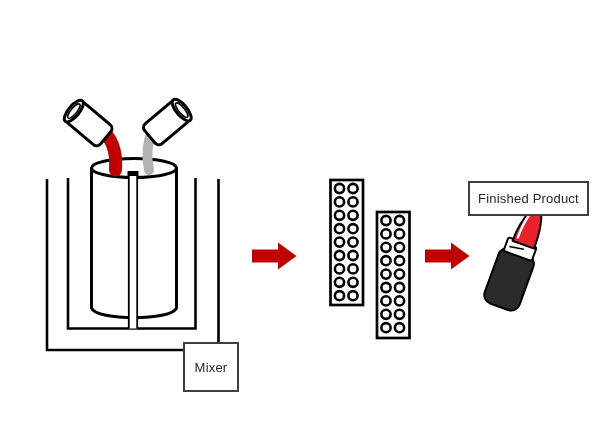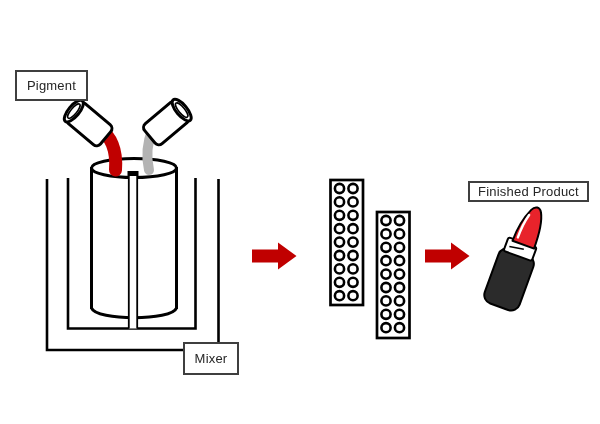--- a/index.html
+++ b/index.html
@@ -107,23 +107,20 @@
 
     <g transform="rotate(20 508 278)">
       <rect x="491" y="250" width="37" height="58" rx="9" stroke="#000" stroke-width="2" fill="#2B2B2B"></rect>
       <rect x="494.5" y="239.5" width="30" height="14.5" rx="2" stroke="#000" stroke-width="2" fill="#FFFFFF"></rect>
       <path d="M498.5 248 L513 245.5" stroke="#000" stroke-width="1.6" fill="none"></path>
       <path d="M499.5 241.5 C499.5 230 501.5 217 506.5 206 C509 200.8 513.8 200.3 516.6 205.2 C520.6 212.5 522.4 228 522.4 241.5 Z" stroke="#000" stroke-width="2" stroke-linejoin="round" fill="#E8232B"></path>
       <path d="M506.3 211.5 C504.2 219 503.3 228 503.4 236.5" stroke="#fff" stroke-width="2.4" stroke-linecap="round" fill="none"></path>
     </g>
   </svg>
 
-  <div class="label-box" style="left:15px;top:70px;width:73px;height:31px;">
-    <span>Pigment</span>
-  </div>
-  <div class="label-box" style="left:183px;top:342px;width:56px;height:33px;">
+  <div class="label-box" style="left:183px;top:342px;width:56px;height:50px;">
     <span>Mixer</span>
   </div>
-  <div class="label-box" style="left:468px;top:181px;width:121px;height:21px;">
+  <div class="label-box" style="left:468px;top:181px;width:121px;height:35px;">
     <span>Finished Product</span>
   </div>
 
 </div>
 
 </body></html>

